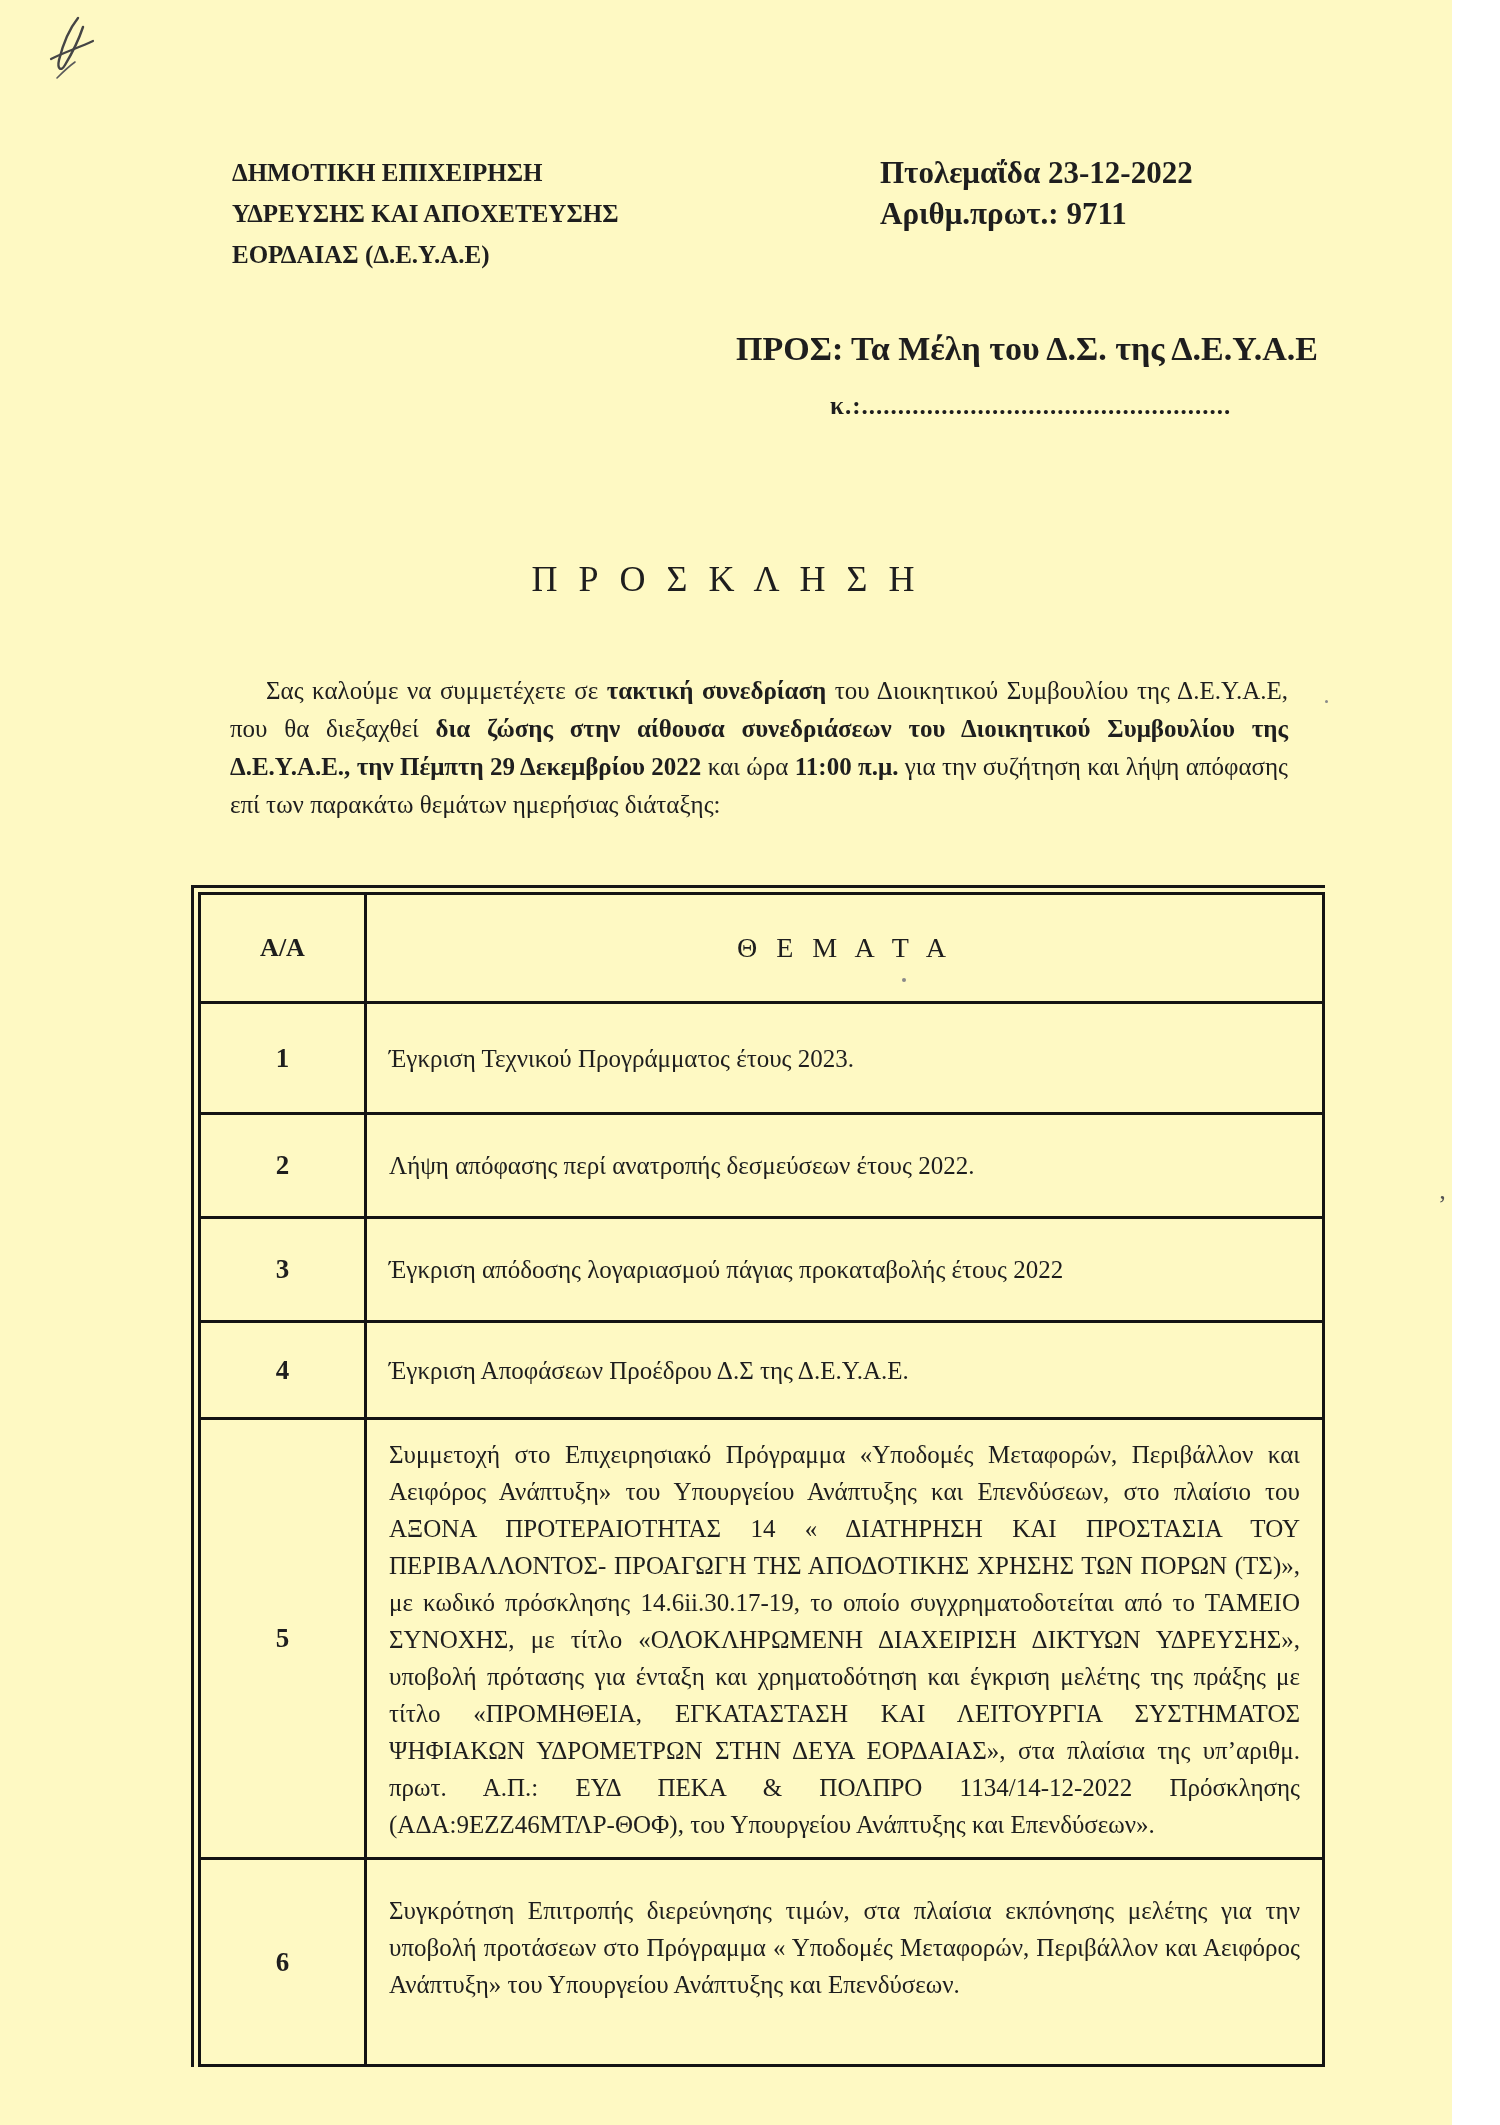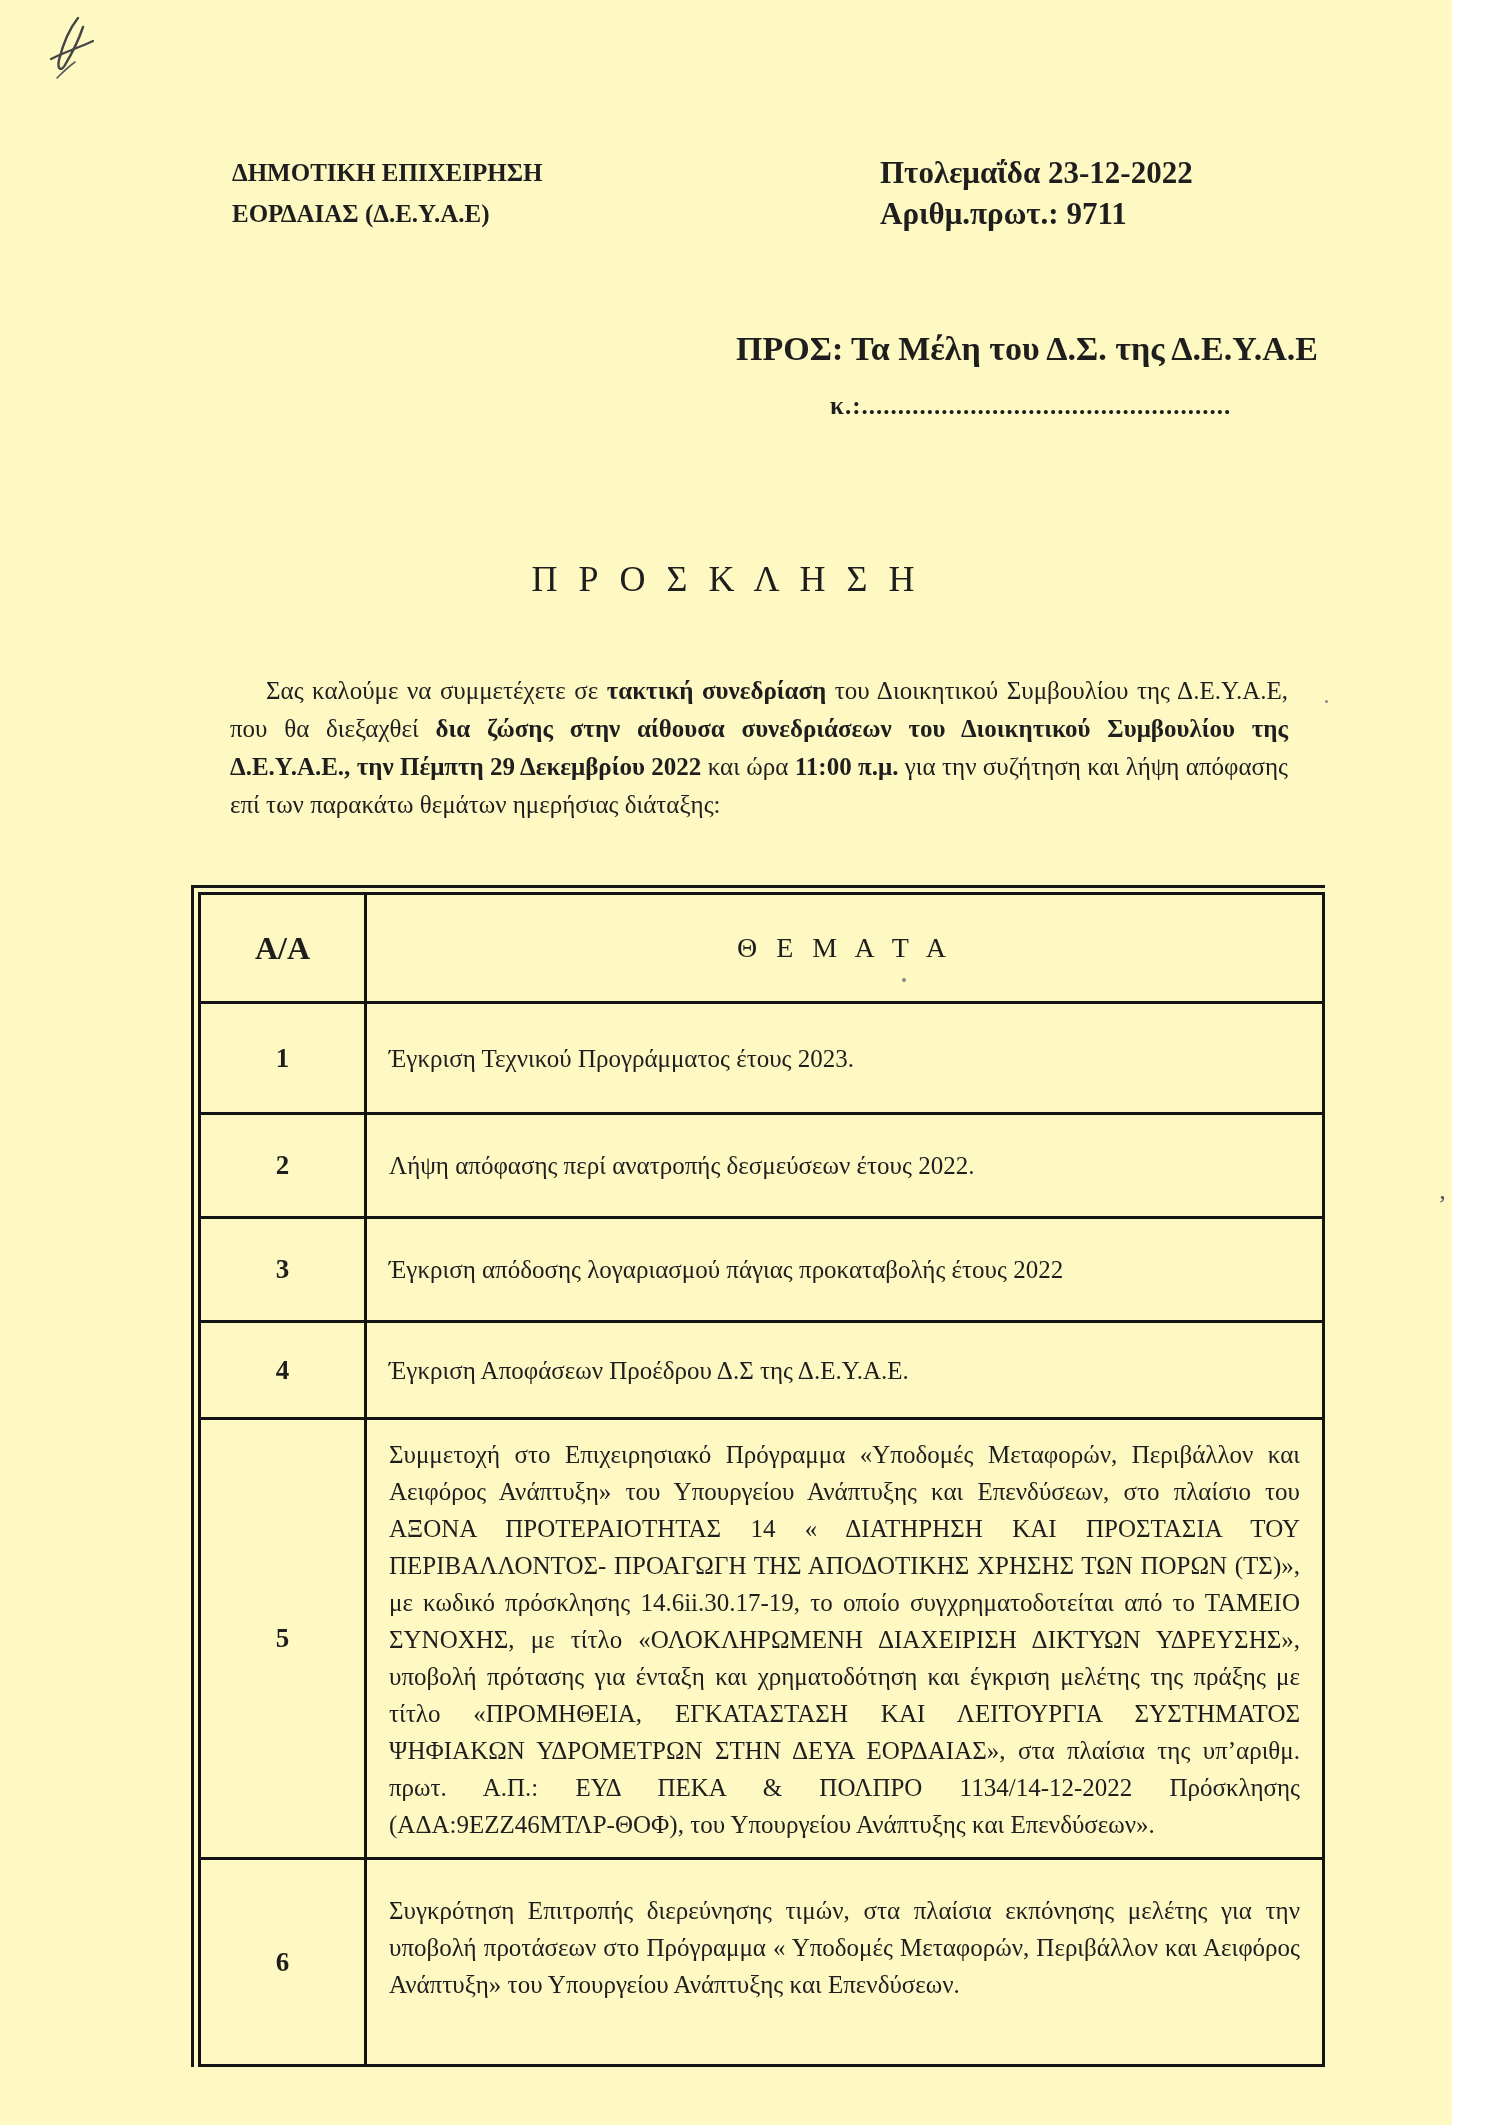--- a/index.html
+++ b/index.html
@@ -91,21 +91,21 @@
     border-collapse: collapse;
     width: 100%;
     table-layout: fixed;
   }
   table.themes th, table.themes td {
     border: 3px solid #141414;
   }
   col.c-num { width: 166px; }
   th.h-num {
     height: 104px;
-    font-size: 32px;
+    font-size: 26px;
     font-weight: bold;
     vertical-align: middle;
   }
   th.h-themes {
     font-size: 28px;
     font-weight: normal;
     letter-spacing: 6px;
     text-align: center;
     vertical-align: middle;
   }
@@ -149,20 +149,21 @@
 <div class="page">
 
   <svg class="pen-mark" width="70" height="80" viewBox="0 0 70 80">
     <path d="M40 6 C32 16 25 32 21 48 C19 57 23 60 27 53 C33 43 41 27 45 15" stroke="#454545" fill="none" stroke-width="2.4" stroke-linecap="round"></path>
     <path d="M13 47 C24 41 40 36 55 29" stroke="#454545" fill="none" stroke-width="2.2" stroke-linecap="round"></path>
     <path d="M19 66 C25 60 30 55 37 50" stroke="#5a5a5a" fill="none" stroke-width="1.6" stroke-linecap="round"></path>
   </svg>
 
   <div class="sender">
     <div>ΔΗΜΟΤΙΚΗ ΕΠΙΧΕΙΡΗΣΗ</div>
+    <div>ΥΔΡΕΥΣΗΣ ΚΑΙ ΑΠΟΧΕΤΕΥΣΗΣ</div>
     <div>ΕΟΡΔΑΙΑΣ (Δ.Ε.Υ.Α.Ε)</div>
   </div>
 
   <div class="meta">
     <div>Πτολεμαΐδα 23-12-2022</div>
     <div>Αριθμ.πρωτ.: 9711</div>
   </div>
 
   <div class="to-line">ΠΡΟΣ: Τα Μέλη του Δ.Σ. της Δ.Ε.Υ.Α.Ε</div>
   <div class="k-line">κ.:...................................................</div>

